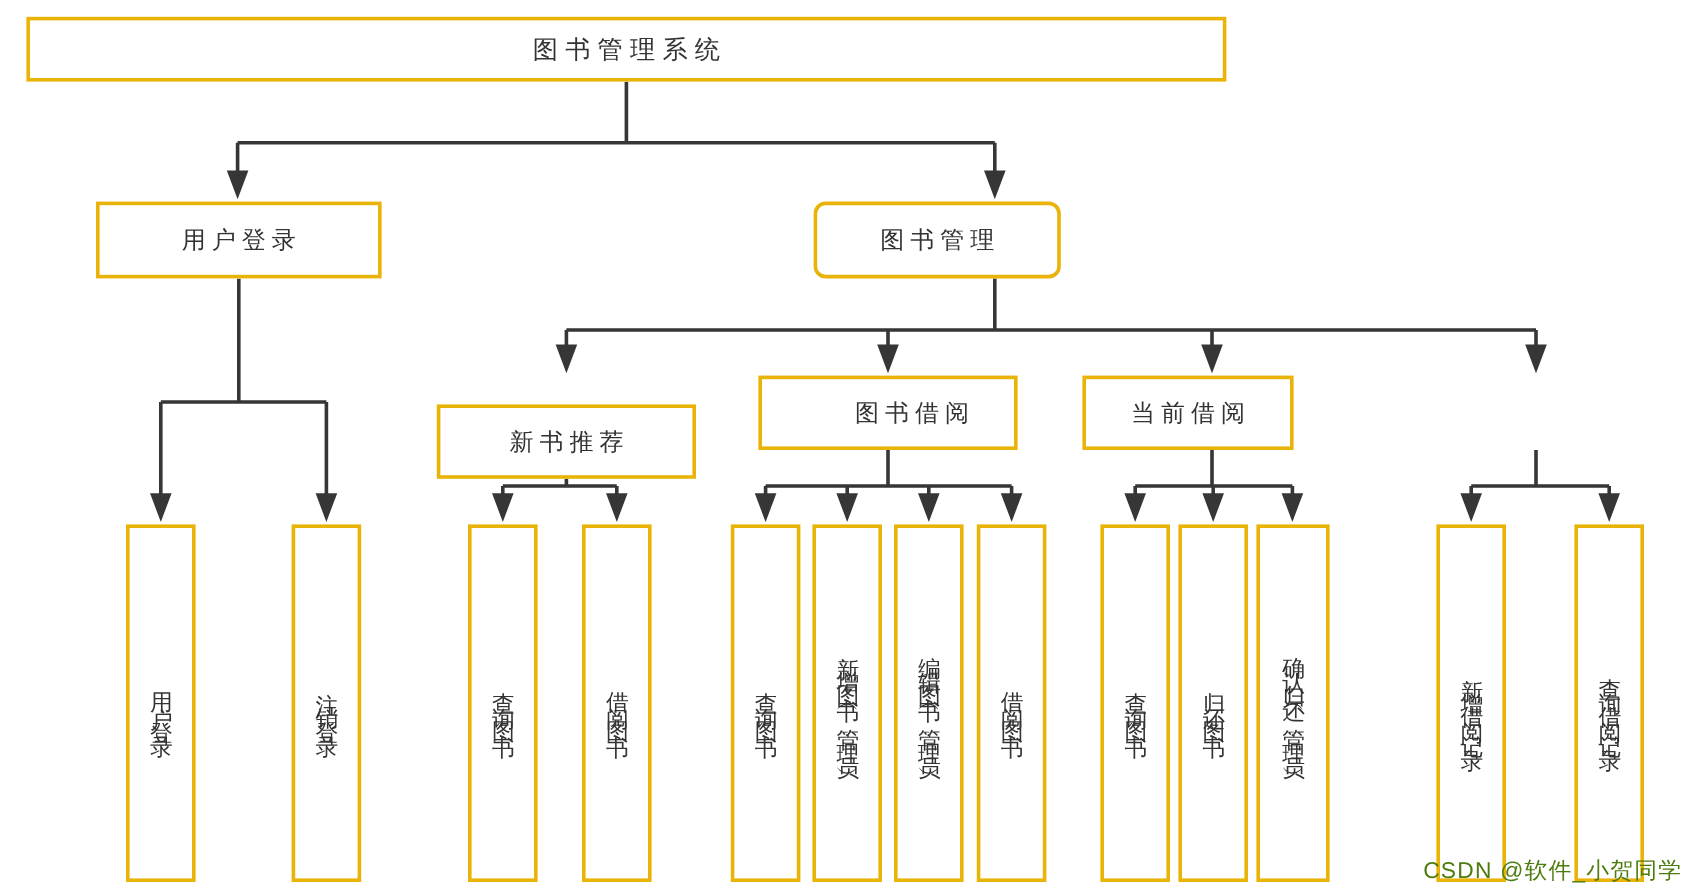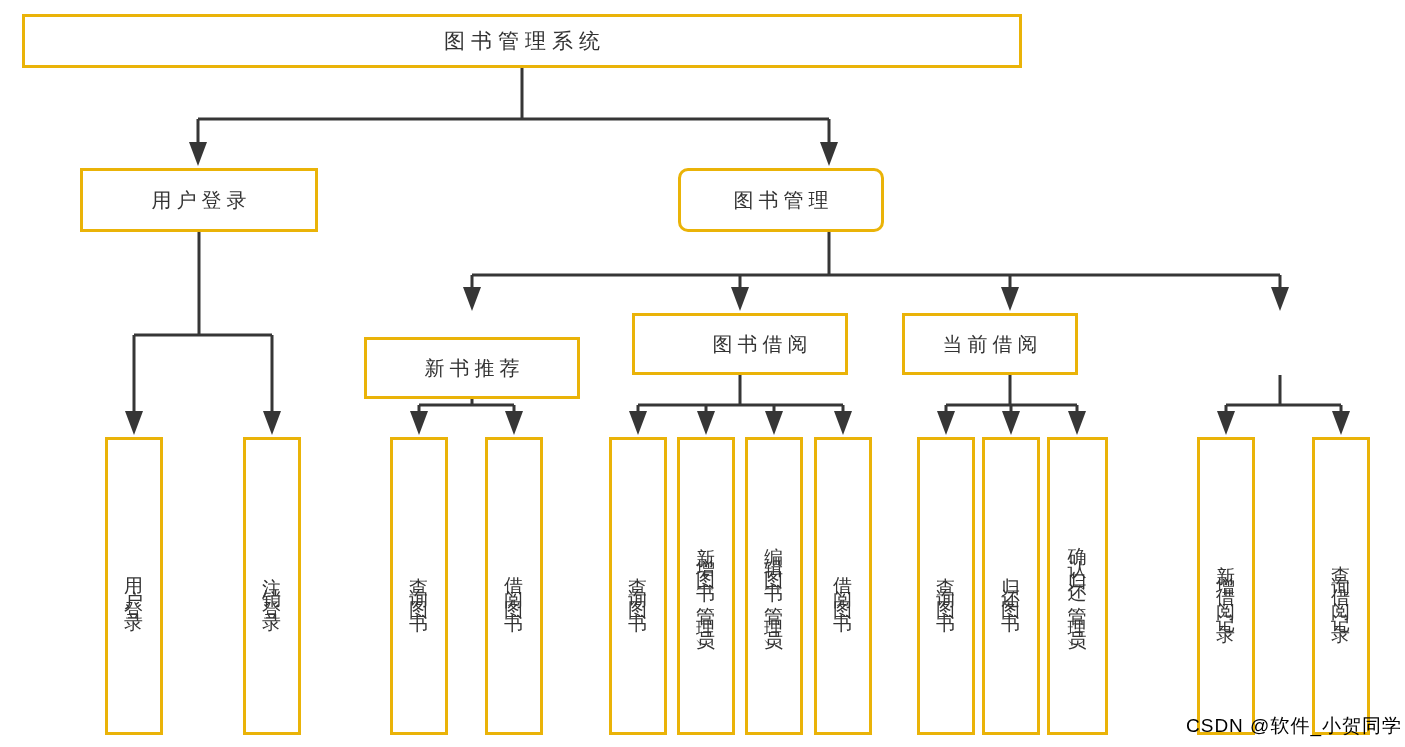--- a/index.html
+++ b/index.html
@@ -31,21 +31,21 @@
     letter-spacing:12px;
     line-height:1.0;
     white-space:nowrap;
   }
   .watermark{
     position:absolute;
     left:1186px;top:713px;
     z-index:5;
     font-size:19px;
     letter-spacing:1px;
-    color:#000000;
+    color:#4d7c0f;
     white-space:nowrap;
   }
 </style>
 </head>
 <body>
 
 <div class="canvas">
 
   <svg class="wires" viewBox="0 0 1405 747" xmlns="http://www.w3.org/2000/svg">
 

